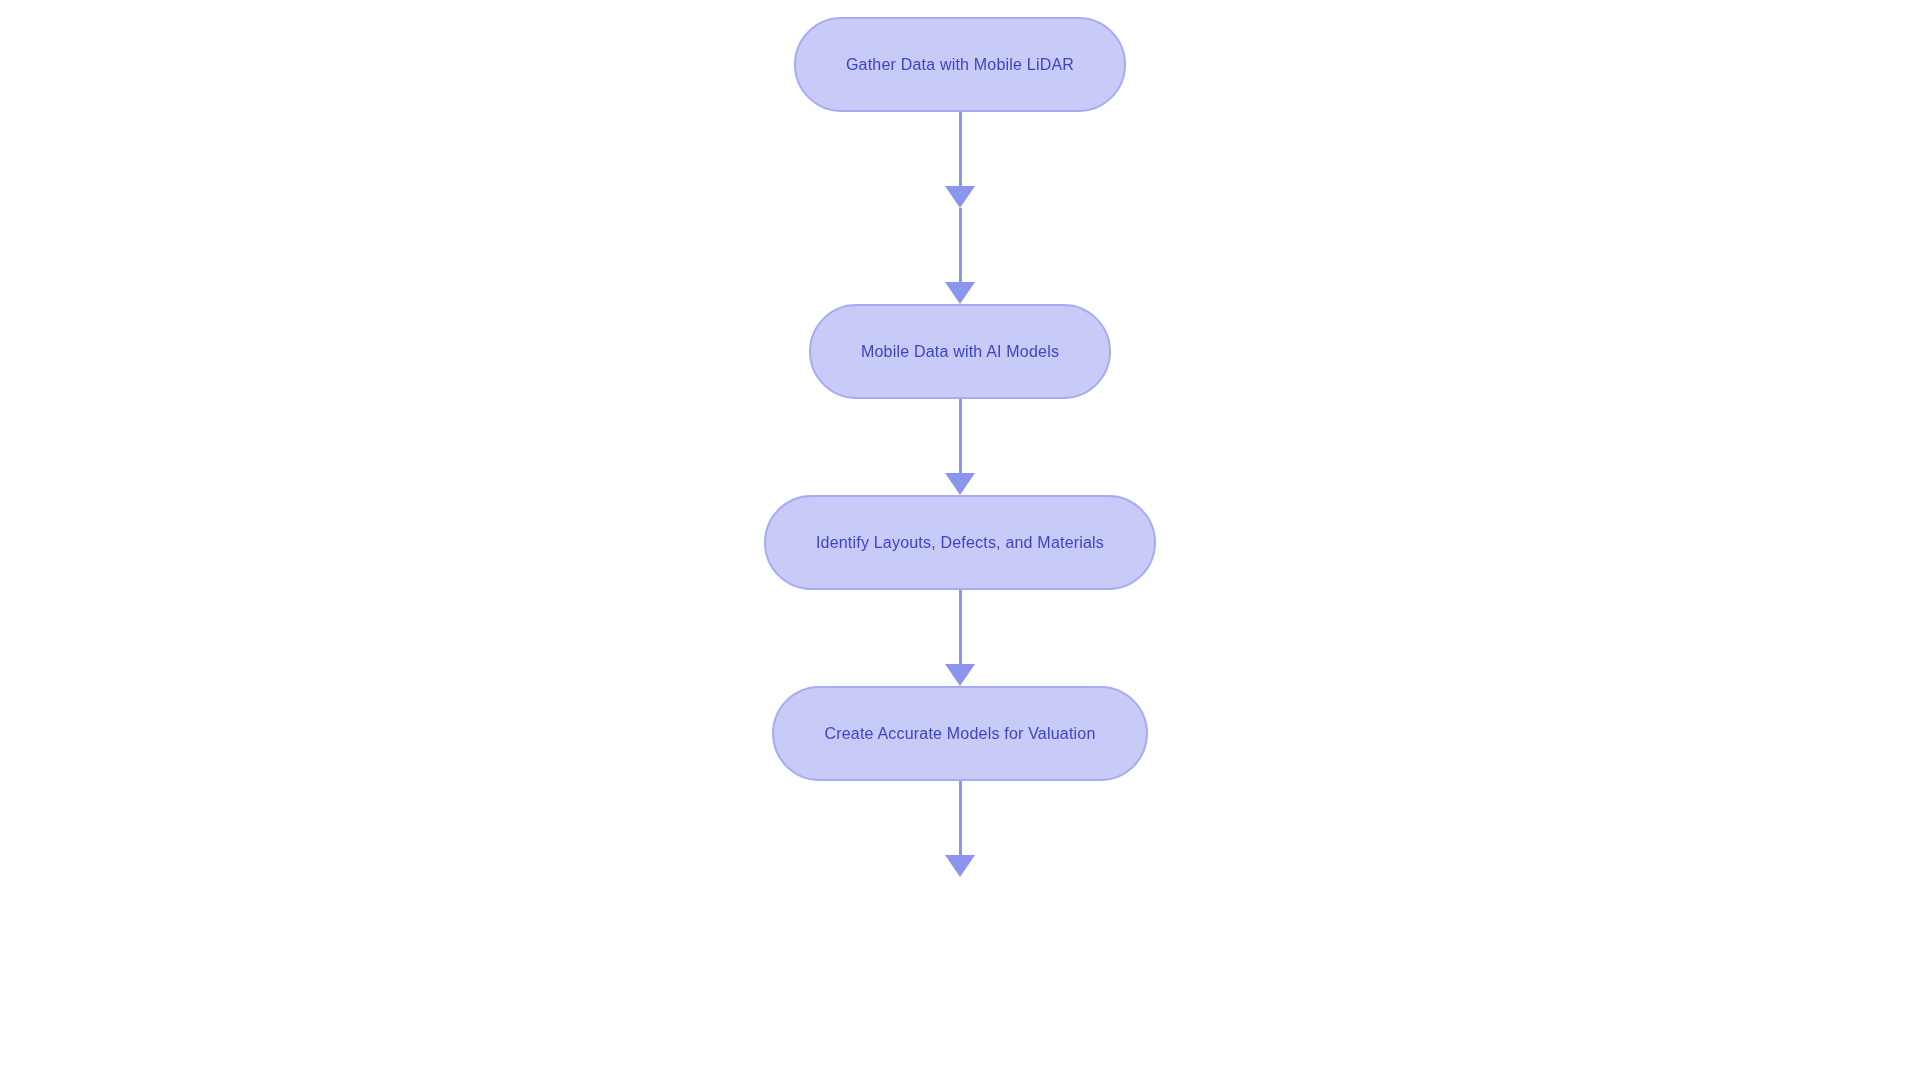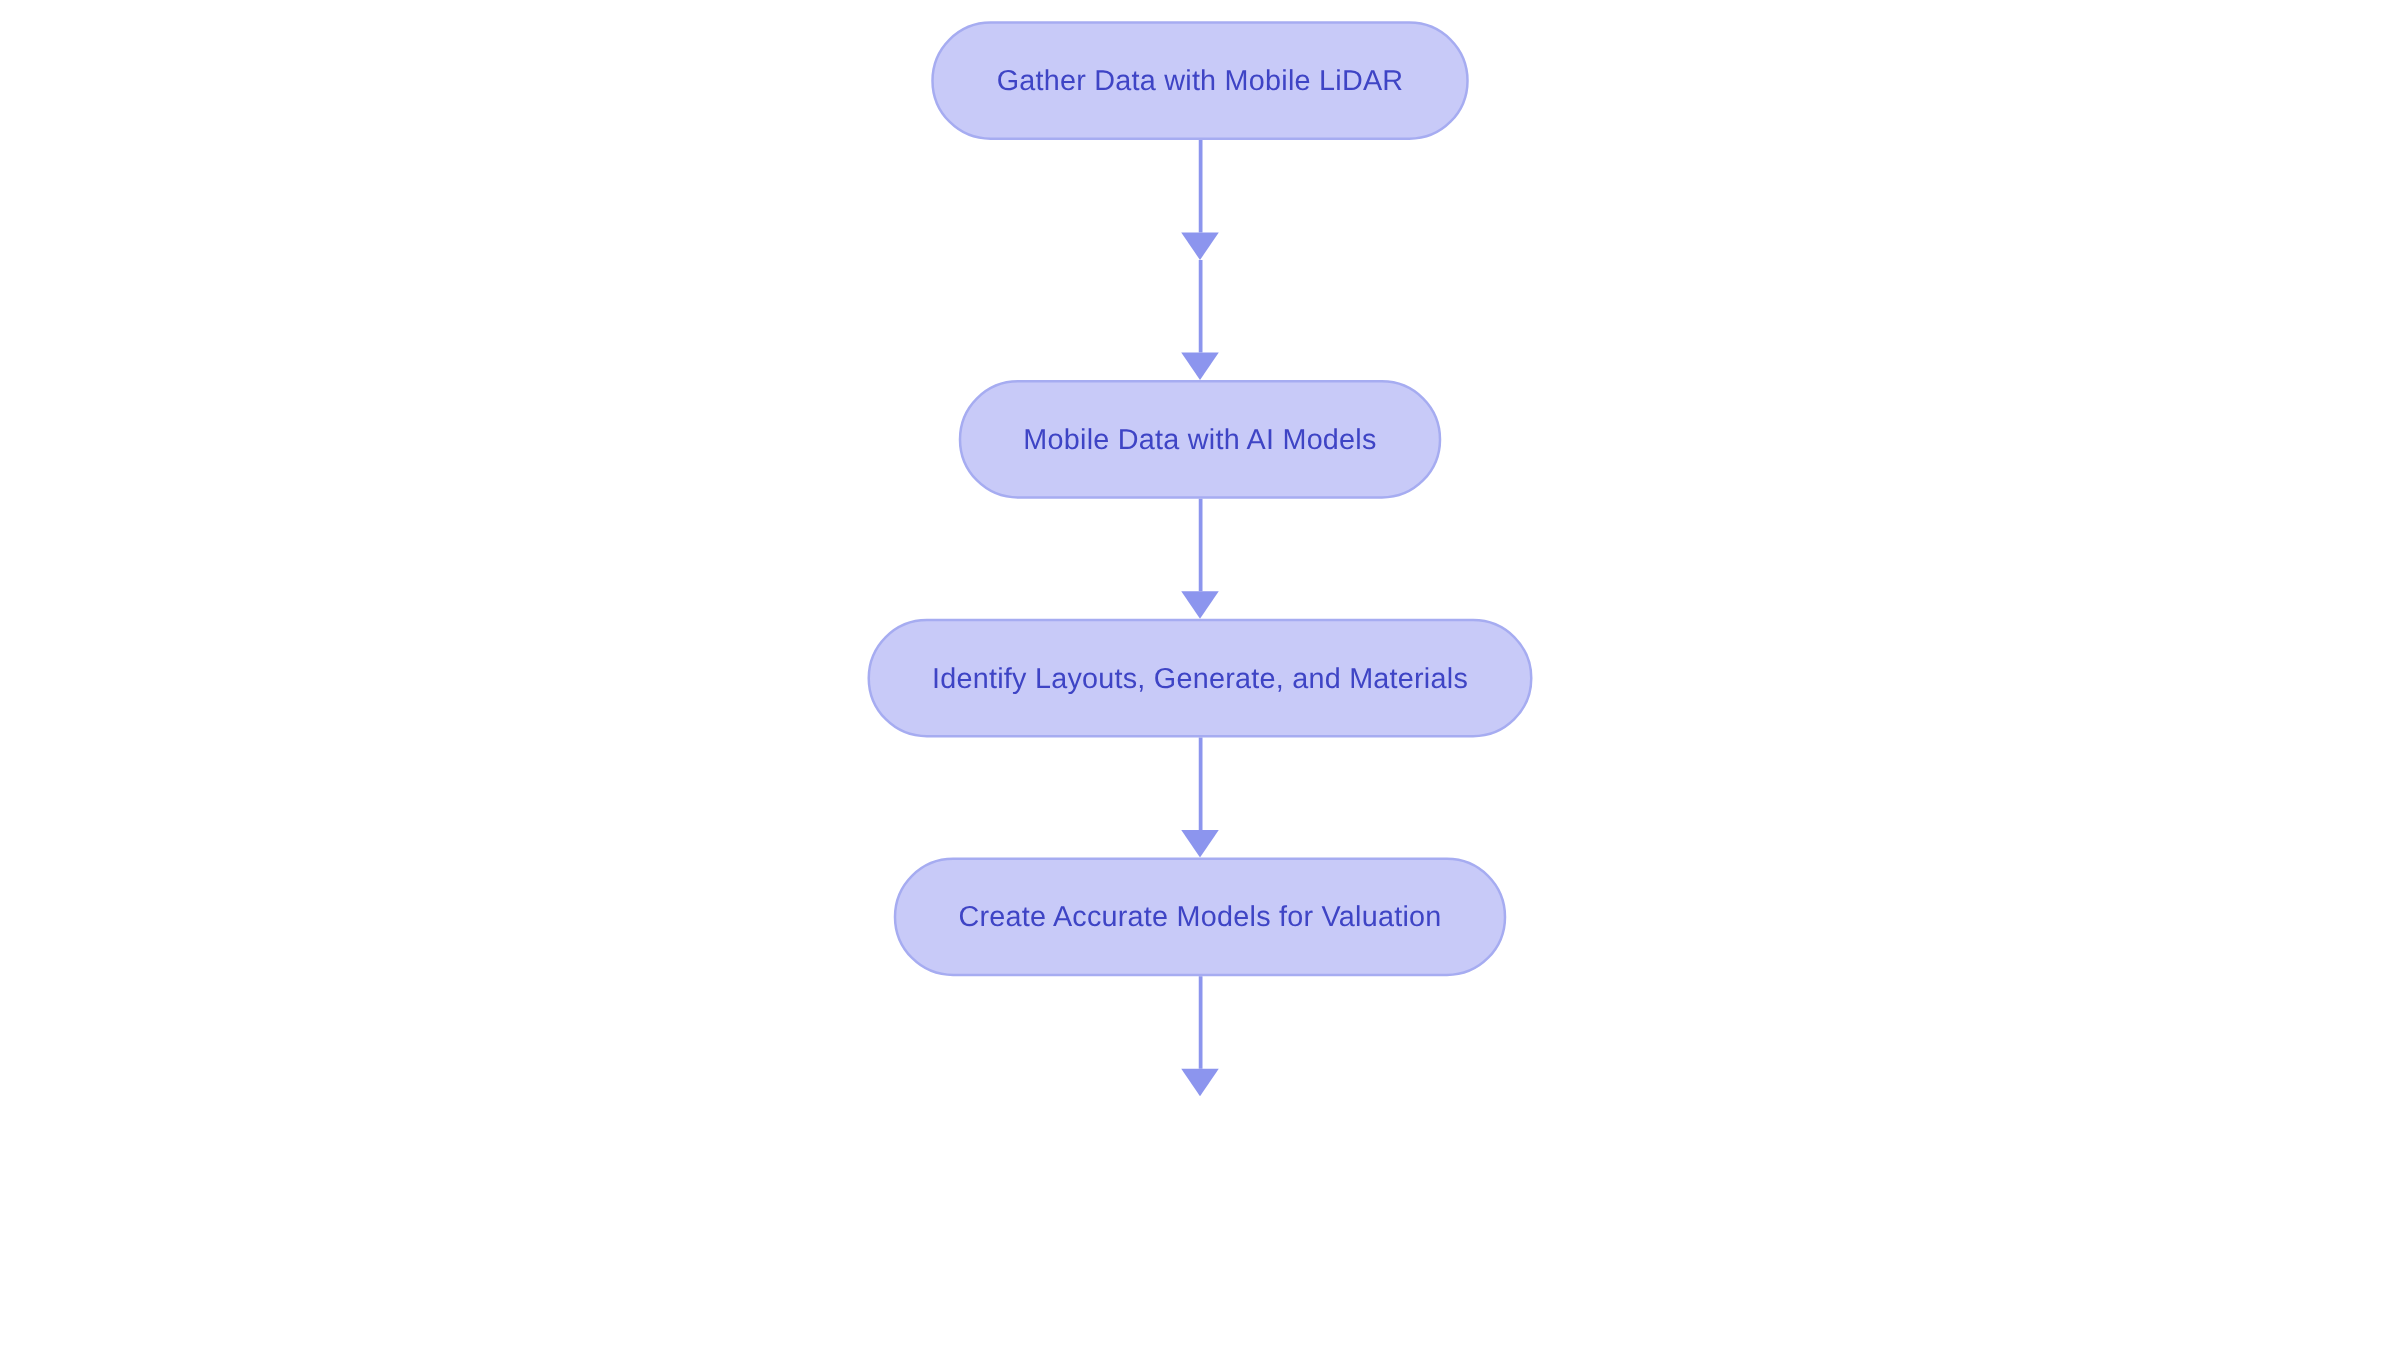--- a/index.html
+++ b/index.html
@@ -36,21 +36,21 @@
     border-radius: 48px;
     background: var(--node-fill);
     border: 2px solid var(--node-border);
     display: flex;
     align-items: center;
     justify-content: center;
     padding: 0 50px;
     flex: 0 0 auto;
   }
   .node .label {
-    font-size: 23px;
+    font-size: 16px;
     font-weight: 500;
     letter-spacing: 0.2px;
     color: var(--node-text);
     white-space: nowrap;
   }
   .arrow {
     height: 96px;
     display: flex;
     flex-direction: column;
     align-items: center;
@@ -93,21 +93,21 @@
     <div class="node">
       <span class="label">Mobile Data with AI Models</span>
     </div>
 
     <div class="arrow">
       <div class="line"></div>
       <div class="head"></div>
     </div>
 
     <div class="node">
-      <span class="label">Identify Layouts, Generate, and Materials</span>
+      <span class="label">Identify Layouts, Defects, and Materials</span>
     </div>
 
     <div class="arrow">
       <div class="line"></div>
       <div class="head"></div>
     </div>
 
     <div class="node">
       <span class="label">Create Accurate Models for Valuation</span>
     </div>

